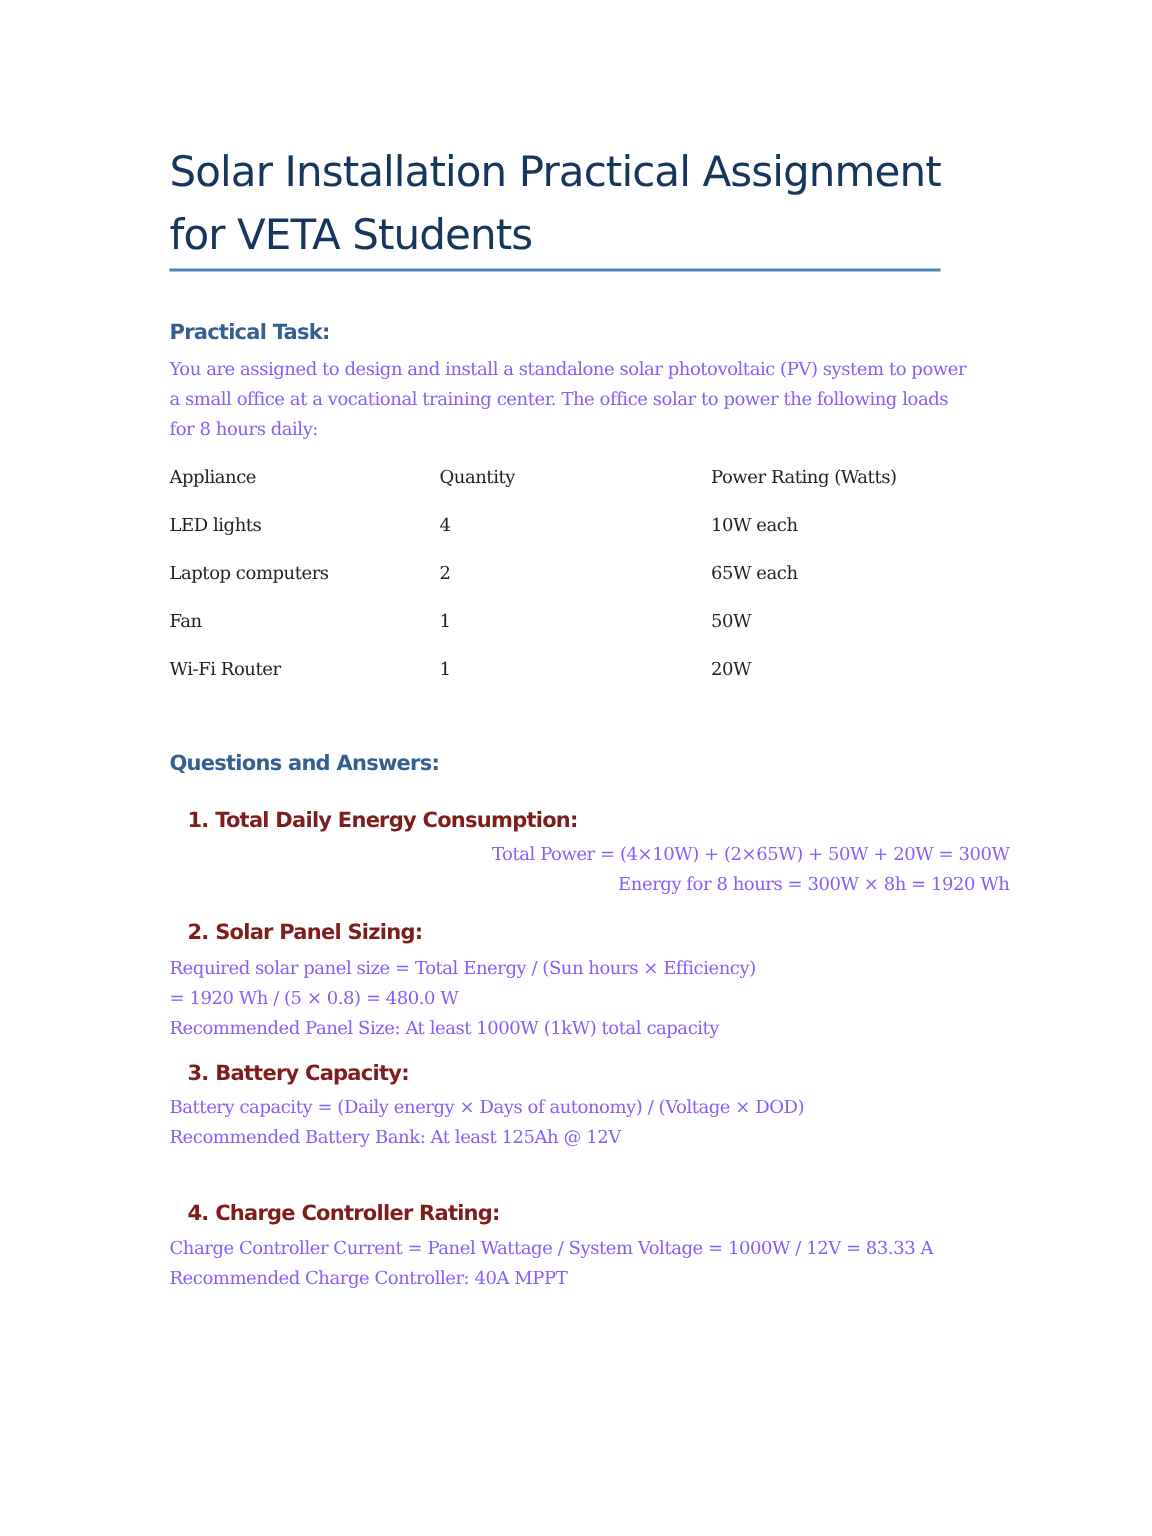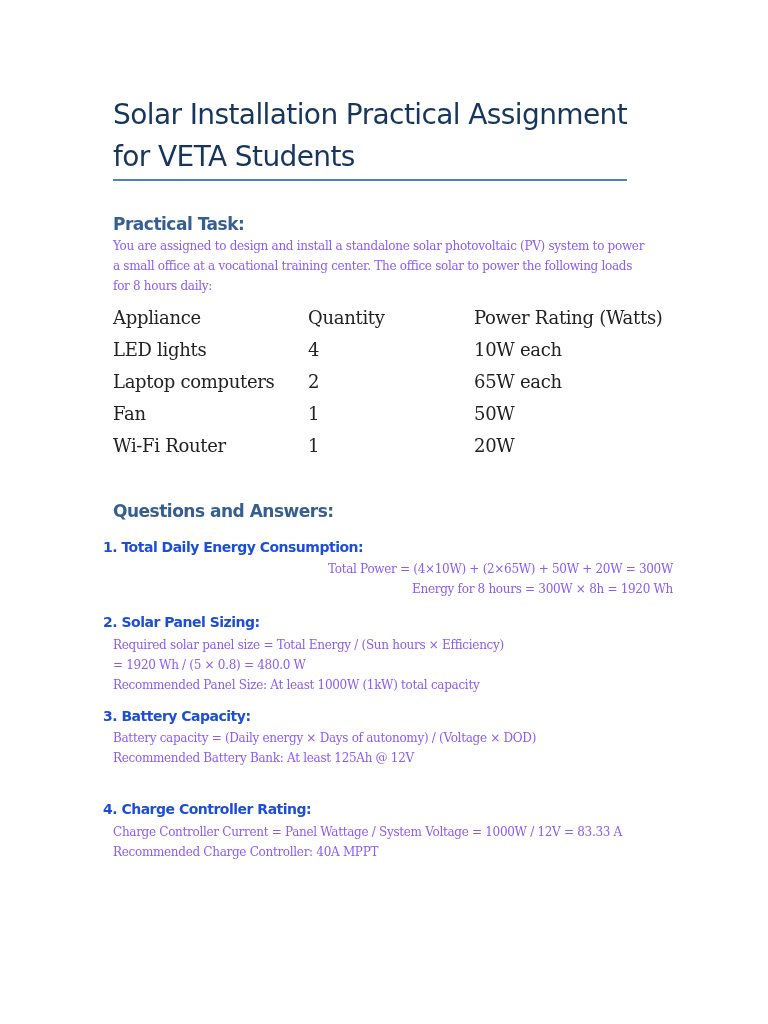--- a/index.html
+++ b/index.html
@@ -12,43 +12,43 @@
     position: absolute; left: 113px; top: 94px; width: 560px;
     font-family: "DejaVu Sans", sans-serif; font-size: 28px; line-height: 42px;
     color: #17365d; font-weight: normal; margin: 0; letter-spacing: -0.6px;
   }
   .title-rule {
     position: absolute; left: 113px; top: 179px; width: 514px; height: 2px;
     background: #4f81bd;
   }
   .h1 {
     position: absolute; left: 113px;
-    font-family: "DejaVu Sans", sans-serif; font-size: 17px; font-weight: bold;
+    font-family: "DejaVu Sans", sans-serif; font-size: 14px; font-weight: bold;
     color: #365f91; margin: 0; letter-spacing: -0.5px;
   }
   .h2 {
-    position: absolute; left: 103px;
+    position: absolute; left: 125px;
     font-family: "DejaVu Sans", sans-serif; font-size: 14px; font-weight: bold;
-    color: #1d4ed8; margin: 0; letter-spacing: -0.5px;
+    color: #7f1d1d; margin: 0; letter-spacing: -0.5px;
   }
   .body {
     position: absolute; left: 113px; width: 560px;
     font-family: "DejaVu Serif", serif; font-size: 12px; line-height: 20px;
     color: #8b5cf6; margin: 0; letter-spacing: -0.3px;
   }
   .line { display: block; white-space: nowrap; }
   .table { position: absolute; left: 113px; top: 308px; width: 560px; }
   .trow { position: relative; height: 32px; }
   .cell {
     position: absolute; top: 0;
-    font-family: "DejaVu Serif", serif; font-size: 18px; line-height: 20px;
+    font-family: "DejaVu Serif", serif; font-size: 12px; line-height: 20px;
     color: #222222; white-space: nowrap; letter-spacing: -0.3px;
   }
   .c1 { left: 0; }
-  .c2 { left: 180px; margin-left: 15px; }
+  .c2 { left: 180px; }
   .c3 { left: 361px; }
 </style>
 </head>
 <body>
 
 <div class="page">
 
   <h1 class="title">
     <span class="line">Solar Installation Practical Assignment</span>
     <span class="line">for VETA Students</span>

